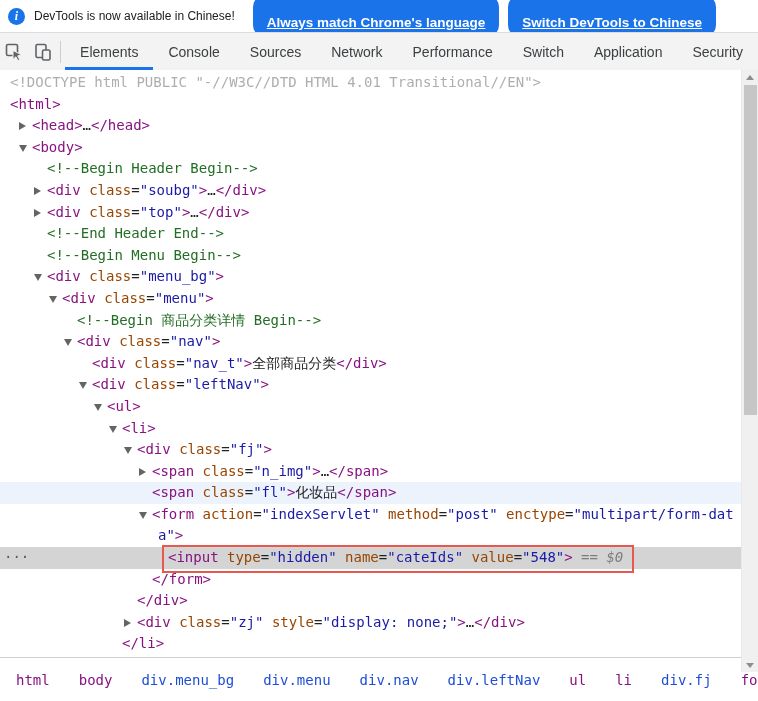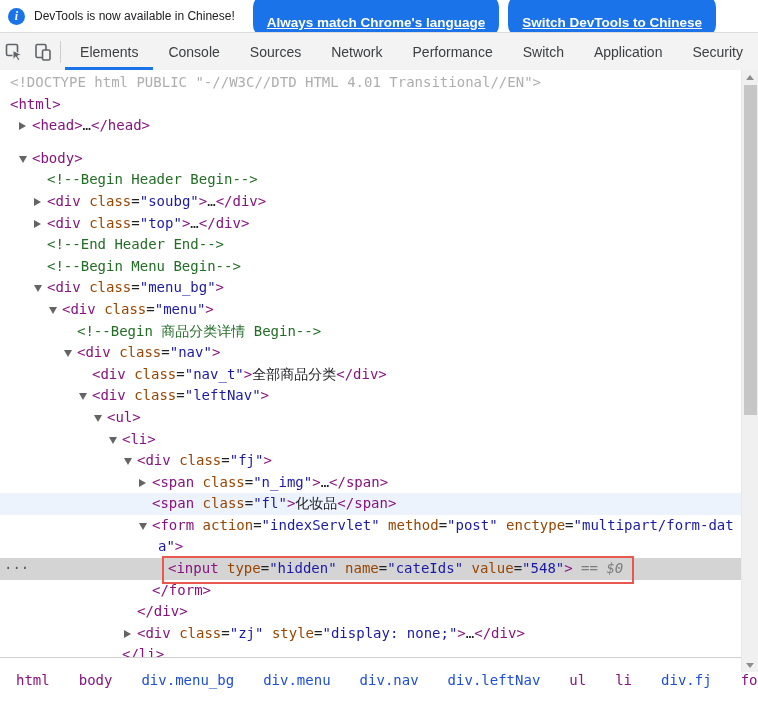--- a/index.html
+++ b/index.html
@@ -111,21 +111,21 @@
         <span class="tab">Application</span>
         <span class="tab">Security</span>
       </div>
   </div>
 
   <div class="code-area">
     <div>
         <div class="row" style="padding-left: 10px;"><span class="sg-d">&lt;!DOCTYPE html PUBLIC "-//W3C//DTD HTML 4.01 Transitional//EN"&gt;</span></div>
         <div class="row" style="padding-left: 10px;"><span class="sg-t">&lt;html&gt;</span></div>
         <div class="row" style="padding-left: 32px;"><span class="arr right" style="left: 19px;"></span><span class="sg-t">&lt;head&gt;</span><span class="sg-p">…</span><span class="sg-t">&lt;/head&gt;</span></div>
-        <div class="row" style="padding-left: 32px; margin-top: 11px;"><span class="arr down" style="left: 19px;"></span><span class="sg-t">&lt;body&gt;</span></div>
+        <div class="row" style="padding-left: 32px;"><span class="arr down" style="left: 19px;"></span><span class="sg-t">&lt;body&gt;</span></div>
         <div class="row" style="padding-left: 47px;"><span class="sg-c">&lt;!--Begin Header Begin--&gt;</span></div>
         <div class="row" style="padding-left: 47px;"><span class="arr right" style="left: 34px;"></span><span class="sg-t">&lt;div</span><span class="sg-p"> </span><span class="sg-a">class</span><span class="sg-p">=</span><span class="sg-v">"soubg"</span><span class="sg-t">&gt;</span><span class="sg-p">…</span><span class="sg-t">&lt;/div&gt;</span></div>
         <div class="row" style="padding-left: 47px;"><span class="arr right" style="left: 34px;"></span><span class="sg-t">&lt;div</span><span class="sg-p"> </span><span class="sg-a">class</span><span class="sg-p">=</span><span class="sg-v">"top"</span><span class="sg-t">&gt;</span><span class="sg-p">…</span><span class="sg-t">&lt;/div&gt;</span></div>
         <div class="row" style="padding-left: 47px;"><span class="sg-c">&lt;!--End Header End--&gt;</span></div>
         <div class="row" style="padding-left: 47px;"><span class="sg-c">&lt;!--Begin Menu Begin--&gt;</span></div>
         <div class="row" style="padding-left: 47px;"><span class="arr down" style="left: 34px;"></span><span class="sg-t">&lt;div</span><span class="sg-p"> </span><span class="sg-a">class</span><span class="sg-p">=</span><span class="sg-v">"menu_bg"</span><span class="sg-t">&gt;</span></div>
         <div class="row" style="padding-left: 62px;"><span class="arr down" style="left: 49px;"></span><span class="sg-t">&lt;div</span><span class="sg-p"> </span><span class="sg-a">class</span><span class="sg-p">=</span><span class="sg-v">"menu"</span><span class="sg-t">&gt;</span></div>
         <div class="row" style="padding-left: 77px;"><span class="sg-c">&lt;!--Begin 商品分类详情 Begin--&gt;</span></div>
         <div class="row" style="padding-left: 77px;"><span class="arr down" style="left: 64px;"></span><span class="sg-t">&lt;div</span><span class="sg-p"> </span><span class="sg-a">class</span><span class="sg-p">=</span><span class="sg-v">"nav"</span><span class="sg-t">&gt;</span></div>
         <div class="row" style="padding-left: 92px;"><span class="sg-t">&lt;div</span><span class="sg-p"> </span><span class="sg-a">class</span><span class="sg-p">=</span><span class="sg-v">"nav_t"</span><span class="sg-t">&gt;</span><span class="sg-p">全部商品分类</span><span class="sg-t">&lt;/div&gt;</span></div>

